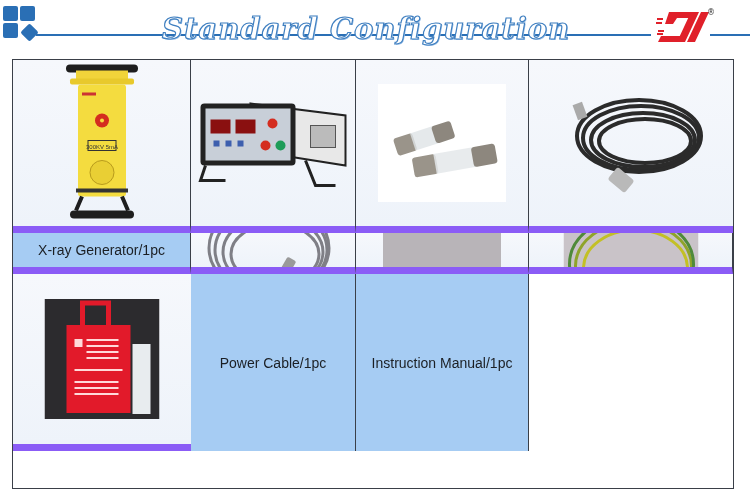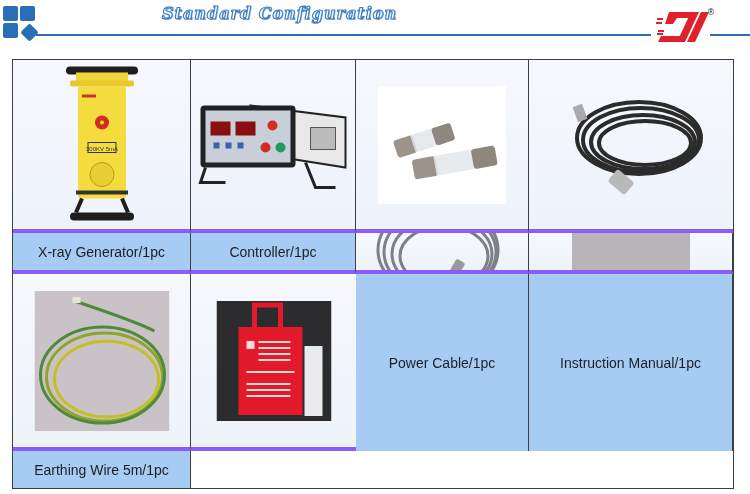--- a/index.html
+++ b/index.html
@@ -6,30 +6,30 @@
   body { width:750px; height:494px; background:#ffffff; position:relative; overflow:hidden;
          font-family:"DejaVu Sans", sans-serif; }
   .header { position:absolute; left:0; top:0; width:750px; height:52px; }
   .logo-squares { position:absolute; left:3px; top:6px; width:36px; height:40px; }
   .sq { position:absolute; width:15px; height:15px; background:#2a6fb5; border-radius:2px; }
   .sq.a { left:0; top:0; } .sq.b { left:17px; top:0; } .sq.c { left:0; top:17px; }
   .sq.d { left:20px; top:20px; width:13px; height:13px; transform:rotate(45deg); }
   .header-line { position:absolute; top:34px; height:2px; background:#2a6fb5; }
   .header-line.l { left:36px; width:615px; }
   .header-line.r { left:710px; width:40px; }
-  .title { position:absolute; left:162px; top:4px; font-family:"DejaVu Serif", serif; font-style:italic; font-weight:bold;
-           font-size:16px; letter-spacing:1px; color:#ffffff;
+  .title { position:absolute; left:162px; top:12px; font-family:"DejaVu Serif", serif; font-style:italic; font-weight:bold;
+           font-size:29px; letter-spacing:1px; color:#ffffff;
            -webkit-text-stroke:1.2px #3f7fc0; text-shadow:1px 1px 0 #9ec3ea; }
   .brand { position:absolute; left:655px; top:8px; width:56px; height:38px; }
   .reg { position:absolute; left:707px; top:8px; font-size:8px; color:#333; }
   .grid { position:absolute; left:12px; top:59px; width:722px; height:430px;
           border:1.5px solid #3a3f48; box-sizing:border-box; display:grid;
           grid-template-columns:178px 165px 173px 1fr;
           grid-template-rows:173px 41px 177px 1fr; }
-  .cell { border-right:1px solid #3a3f48; border-bottom:4px solid #8b5cf6; box-sizing:border-box;
+  .cell { border-right:1px solid #3a3f48; border-bottom:7px solid #8b5cf6; box-sizing:border-box;
           position:relative; overflow:hidden; }
   .cell.last { border-right:none; }
   .cell.img { background:linear-gradient(180deg,#f6f8fc,#eef3fa); }
   .cell.label { background:#a6ccf3; display:flex; align-items:center; justify-content:center;
                 font-family:"Liberation Sans", sans-serif; font-size:14px; color:#1b1f24; }
   .row-last .cell, .cell.bottom { border-bottom:none;text-align:center; }
   .pic { position:absolute; left:50%; top:50%; transform:translate(-50%,-50%); }
 </style>
 </head>
 <body>
@@ -117,21 +117,20 @@
         <ellipse cx="92" cy="57" rx="52" ry="27"></ellipse>
         <ellipse cx="88" cy="53" rx="62" ry="36"></ellipse>
         <ellipse cx="94" cy="58" rx="46" ry="22"></ellipse>
       </g>
       <rect x="24" y="20" width="10" height="16" fill="#aaa" transform="rotate(-20 29 28)"></rect>
       <rect x="62" y="86" width="16" height="22" rx="3" fill="#b9b9b9" transform="rotate(-50 70 97)"></rect>
     </svg>
   </div>
 
   <div class="cell label">X-ray Generator/1pc</div>
-  <div class="cell label">Controller/1pc</div>
 
   <div class="cell img">
     <svg class="pic" width="140" height="120" viewBox="0 0 140 120">
       <g fill="none" stroke="#7f7f86" stroke-width="3">
         <ellipse cx="68" cy="60" rx="56" ry="42"></ellipse>
         <ellipse cx="70" cy="62" rx="50" ry="36"></ellipse>
         <ellipse cx="66" cy="58" rx="60" ry="46"></ellipse>
         <ellipse cx="72" cy="64" rx="44" ry="30"></ellipse>
       </g>
       <rect x="80" y="68" width="10" height="16" rx="2" fill="#9a9a9a" transform="rotate(30 85 76)"></rect>
@@ -173,14 +172,13 @@
         <rect x="30" y="70" width="48" height="2"></rect>
         <rect x="30" y="82" width="44" height="2"></rect>
           <rect x="30" y="88" width="44" height="2"></rect>
         <rect x="30" y="94" width="44" height="2"></rect>
       </g>
     </svg>
   </div>
 
   <div class="cell label bottom">Power Cable/1pc</div>
   <div class="cell label bottom">Instruction Manual/1pc</div>
-  <div class="cell label bottom">Earthing Wire 5m/1pc</div>
 </div>
 
 </body></html>

